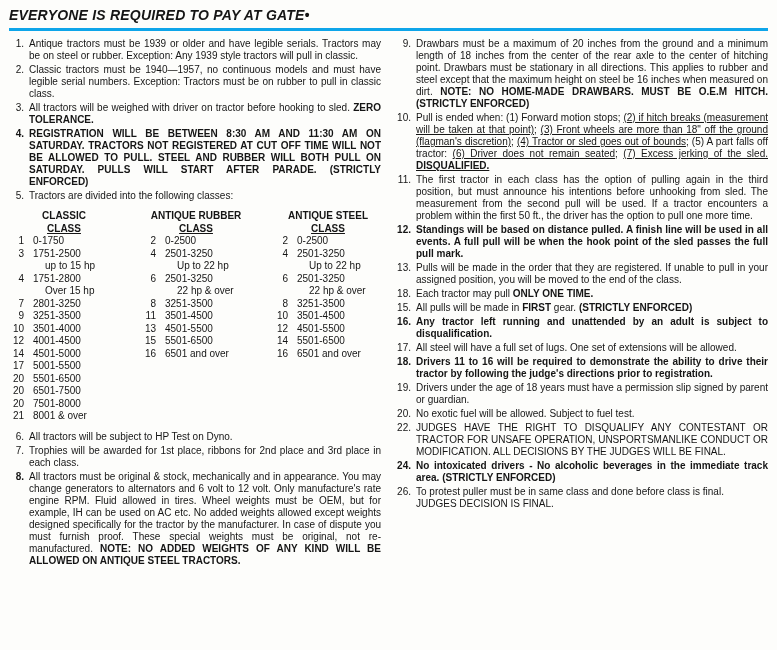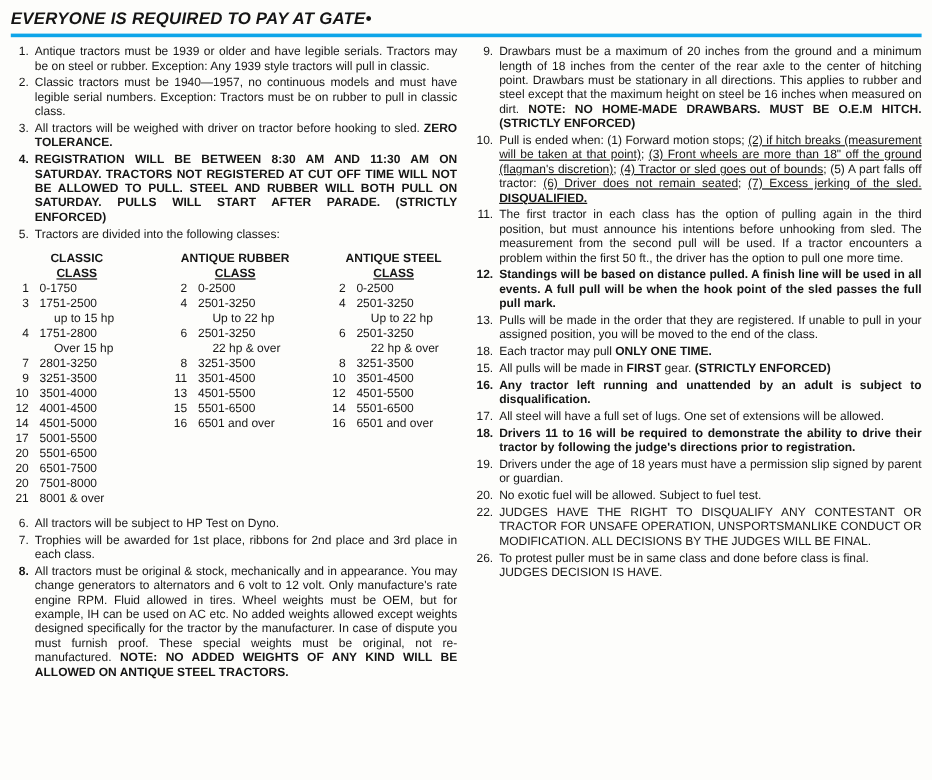--- a/index.html
+++ b/index.html
@@ -258,19 +258,23 @@
           </div>
           <div class="rule">
             <span class="rule-num">20.</span>
             <span class="rule-text"><span>No exotic fuel will be allowed. Subject to fuel test.</span></span>
           </div>
           <div class="rule">
             <span class="rule-num">22.</span>
             <span class="rule-text"><span>JUDGES HAVE THE RIGHT TO DISQUALIFY ANY CONTESTANT OR TRACTOR FOR UNSAFE OPERATION, UNSPORTSMANLIKE CONDUCT OR MODIFICATION. ALL DECISIONS BY THE JUDGES WILL BE FINAL.</span></span>
           </div>
           <div class="rule">
+            <span class="rule-num b">24.</span>
+            <span class="rule-text"><span class="b">No intoxicated drivers - No alcoholic beverages in the immediate track area. </span><span class="b">(STRICTLY ENFORCED)</span></span>
+          </div>
+          <div class="rule">
             <span class="rule-num">26.</span>
-            <span class="rule-text"><span>To protest puller must be in same class and done before class is final.</span><br><span>JUDGES DECISION IS HAVE.</span></span>
+            <span class="rule-text"><span>To protest puller must be in same class and done before class is final.</span><br><span>JUDGES DECISION IS FINAL.</span></span>
           </div>
         </div>
     </div>
   </div>
 </div>
 
 </body></html>

